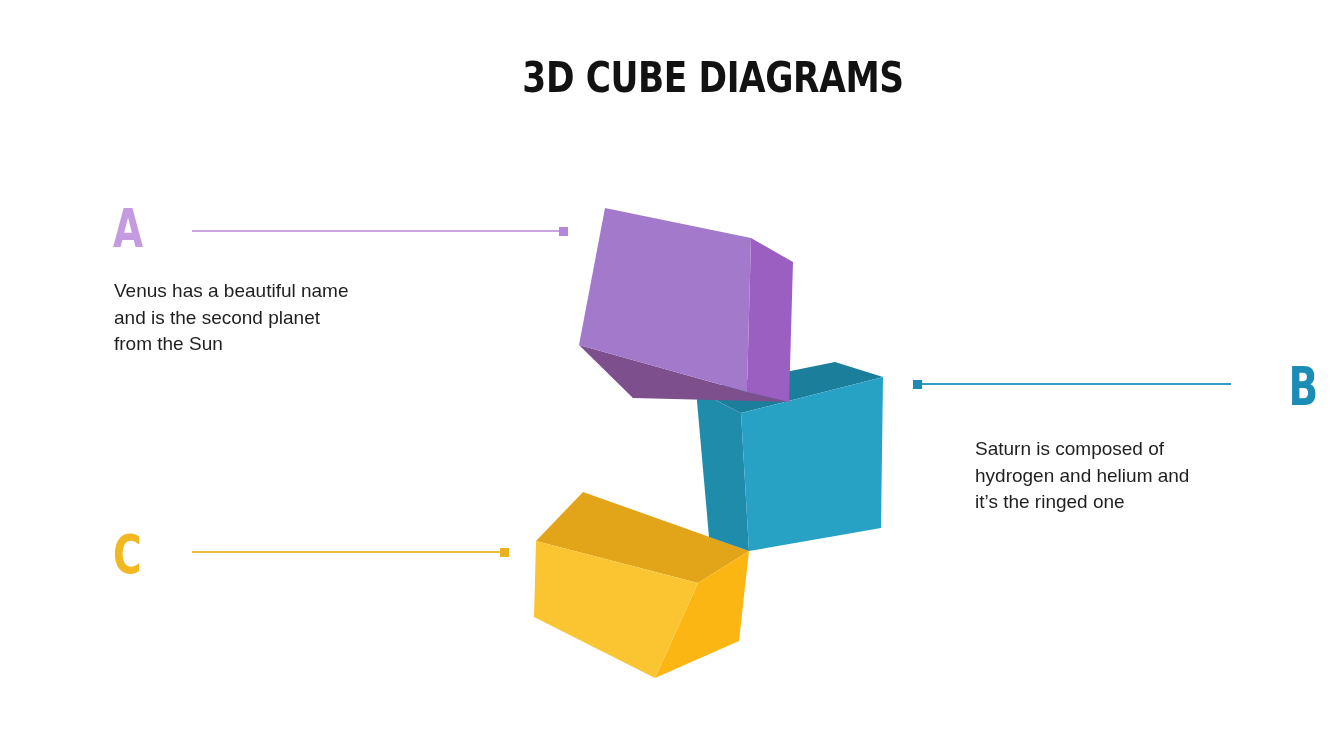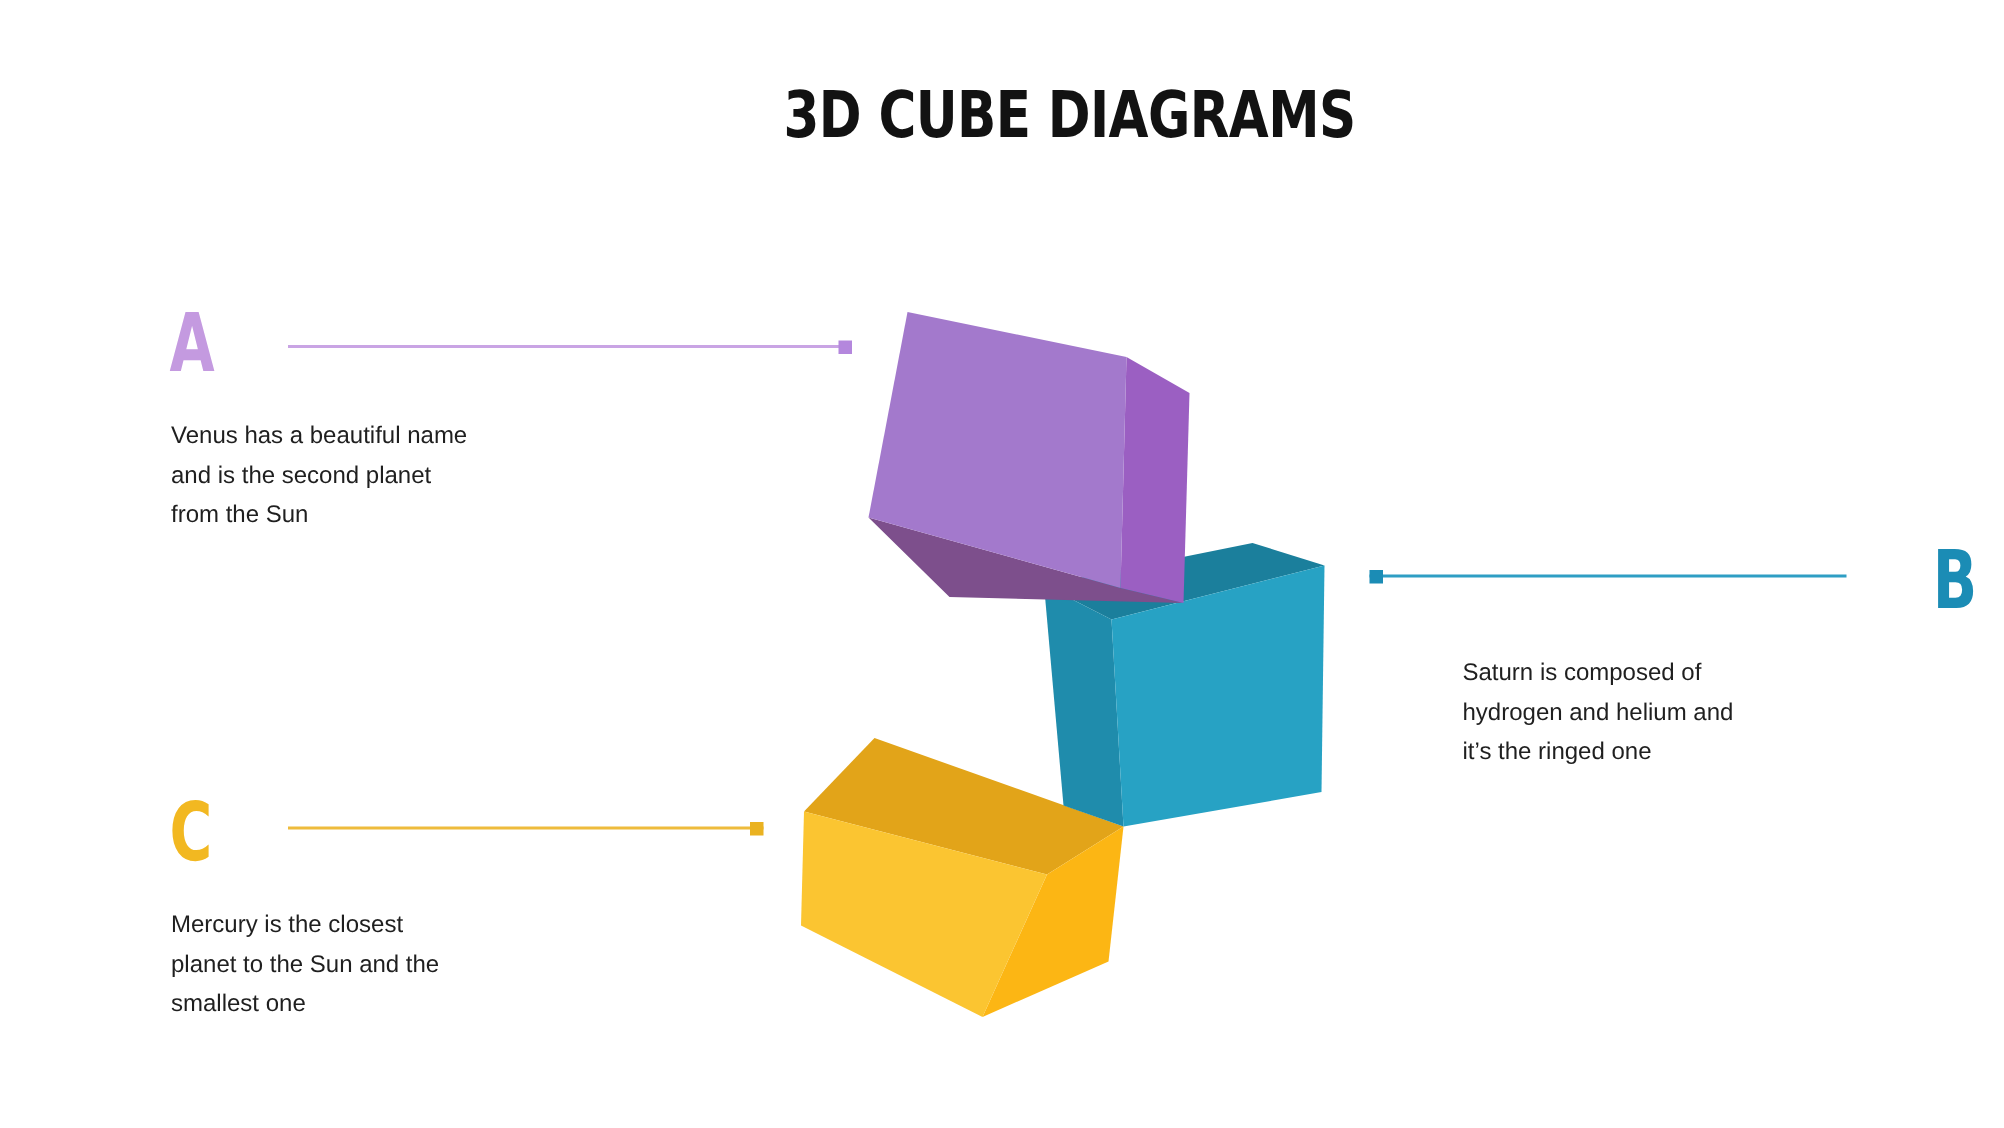--- a/index.html
+++ b/index.html
@@ -81,21 +81,21 @@
   #conn-b .dot  { left: 0; background: #1b8cb5; }
 
   #conn-c { left: 147px; top: 547px; width: 317px; }
   #conn-c .rule { background: #eebb3c; }
   #conn-c .dot  { right: 0; background: #eab221; }
 
   
   .body-text {
     position: absolute;
     font-family: "Liberation Sans", sans-serif;
-    font-size: 16px;
+    font-size: 19px;
     line-height: 26.5px;
     color: #1f1f1f;
     white-space: pre-line;
   }
   #text-a { left: 69px;  top: 278px; width: 330px; text-align: left; }
   #text-b { left: 930px; top: 436px; width: 340px; text-align: left; }
   #text-c { left: 69px;  top: 604px; width: 330px; text-align: left; }
 
   
   #cubes {
@@ -157,17 +157,14 @@
 hydrogen and helium and
 it’s the ringed one</div>
 
   <div id="letter-c" class="letter">C</div>
 
   <div id="conn-c" class="connector">
     <div class="rule"></div>
     <div class="dot"></div>
   </div>
 
-  <div id="text-c" class="body-text">Mercury is the closest
-planet to the Sun and the
-smallest one</div>
 
 </div>
 
 </body></html>

